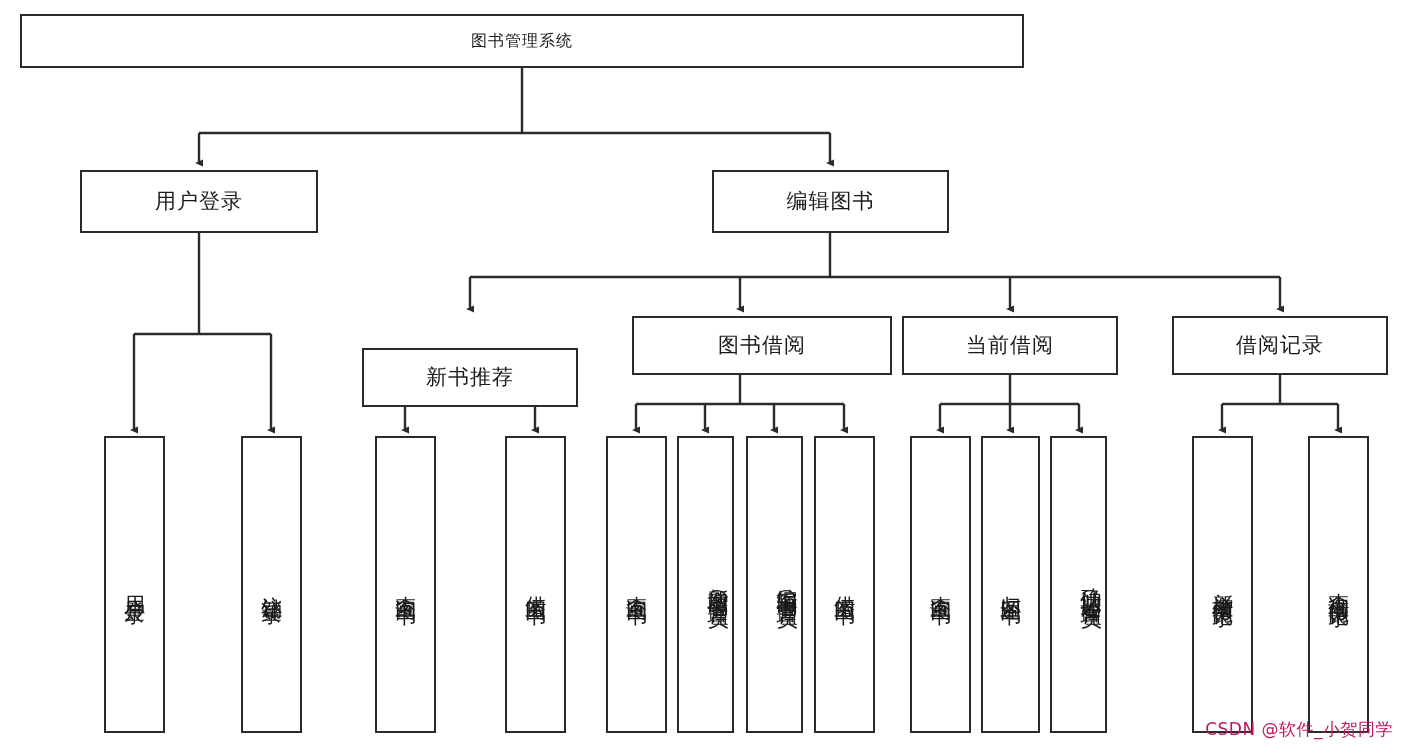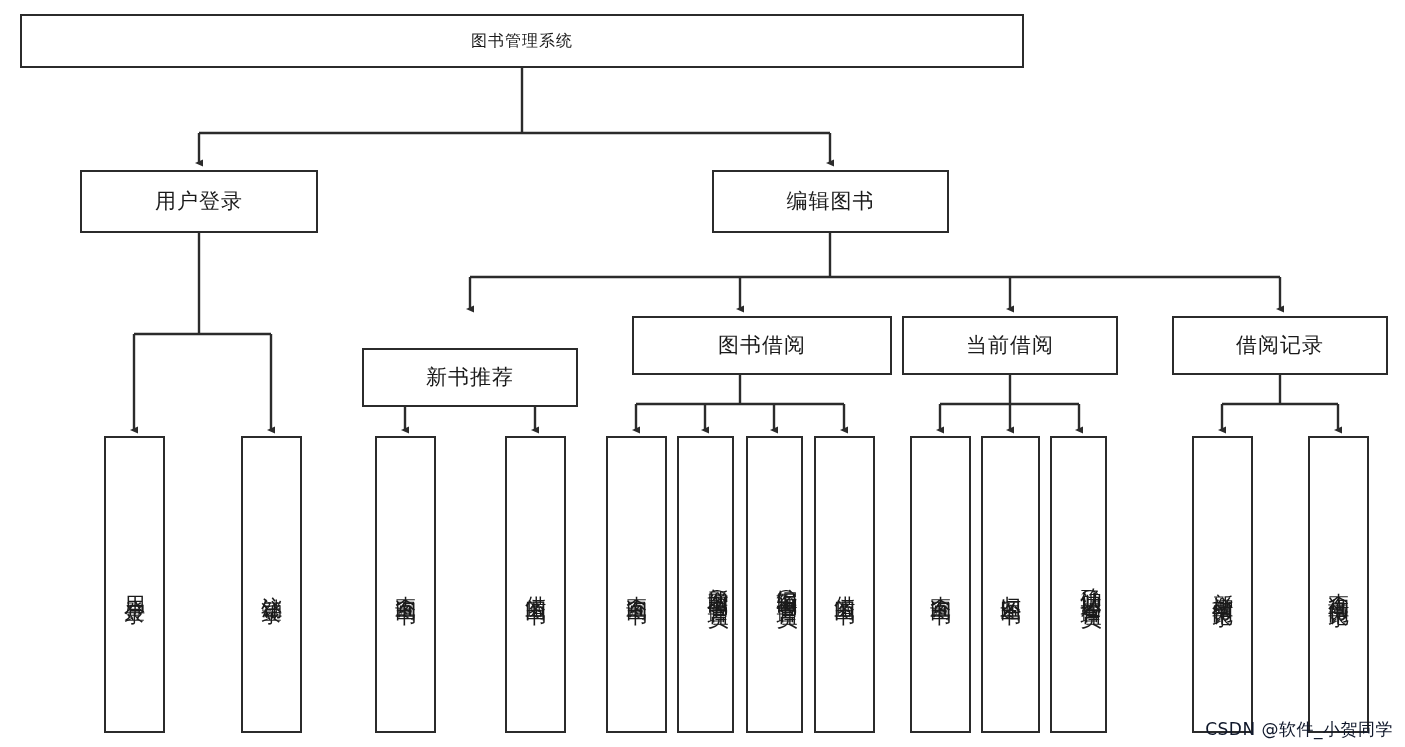--- a/index.html
+++ b/index.html
@@ -59,21 +59,21 @@
   .vtext {
     writing-mode: vertical-rl;
     text-orientation: upright;
     white-space: nowrap;
   }
   .watermark {
     position: absolute;
     right: 12px;
     bottom: 6px;
     font-size: 17px;
-    color: #0f172a;
+    color: #be185d;
     white-space: nowrap;
     letter-spacing: 0.5px;
   }
 </style>
 </head>
 <body>
 
 <div id="canvas">
 
   <svg class="edges" viewBox="0 0 1405 747" width="1405" height="747" xmlns="http://www.w3.org/2000/svg">

